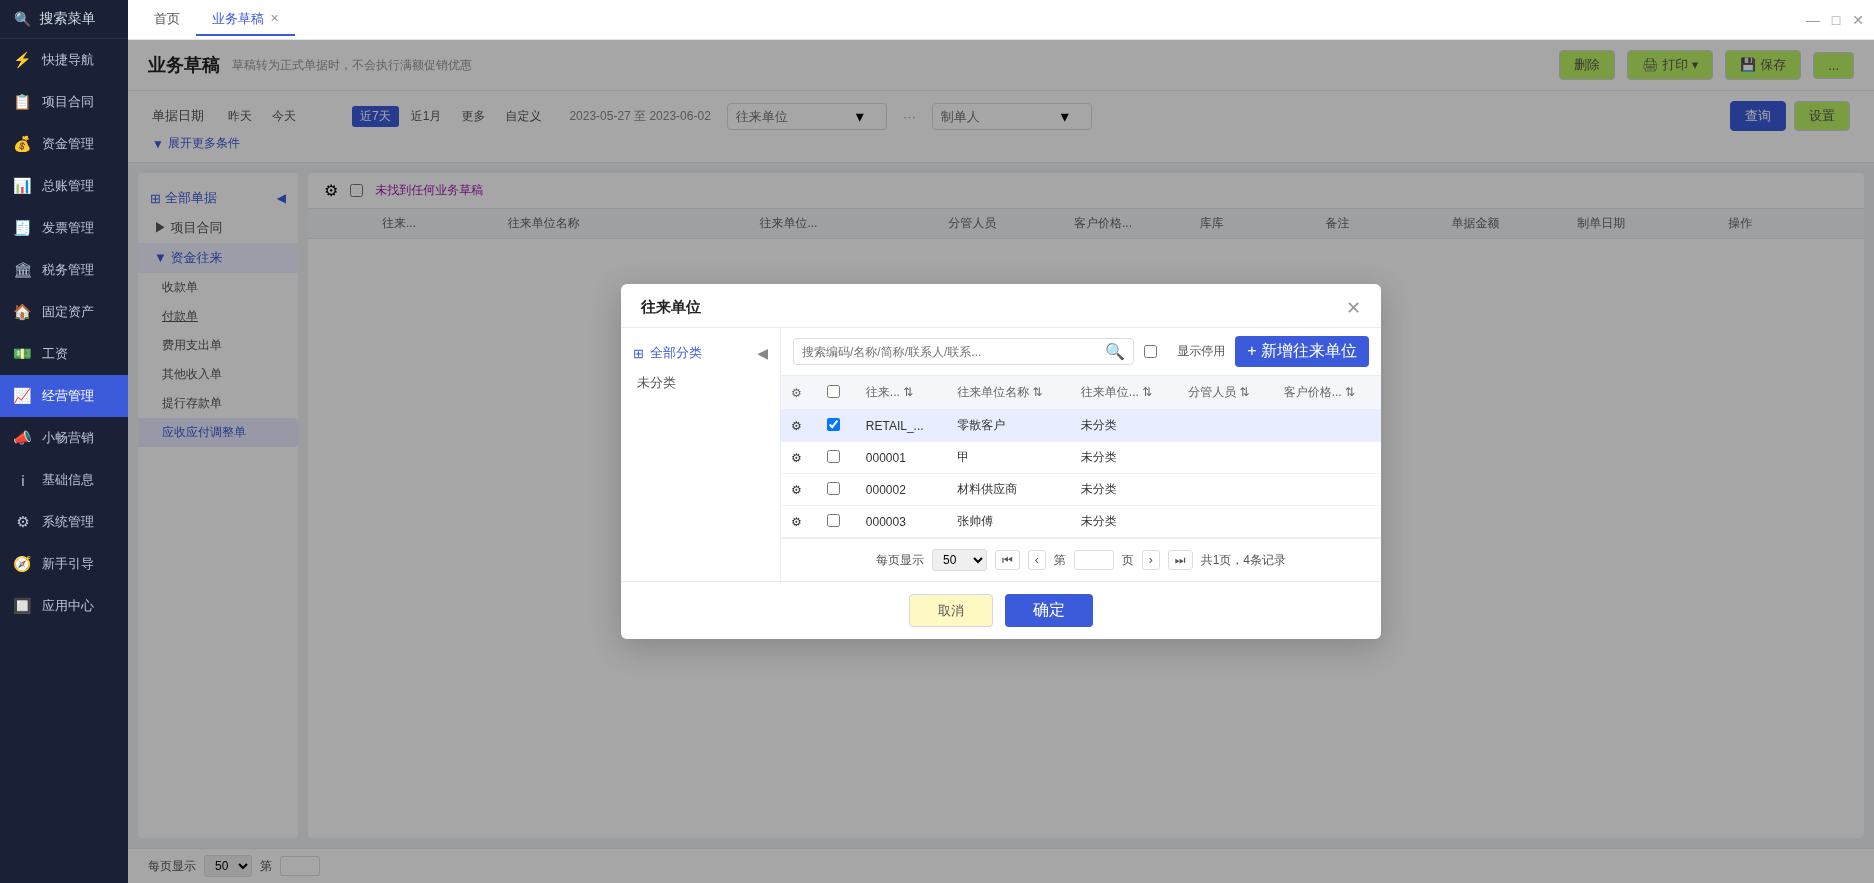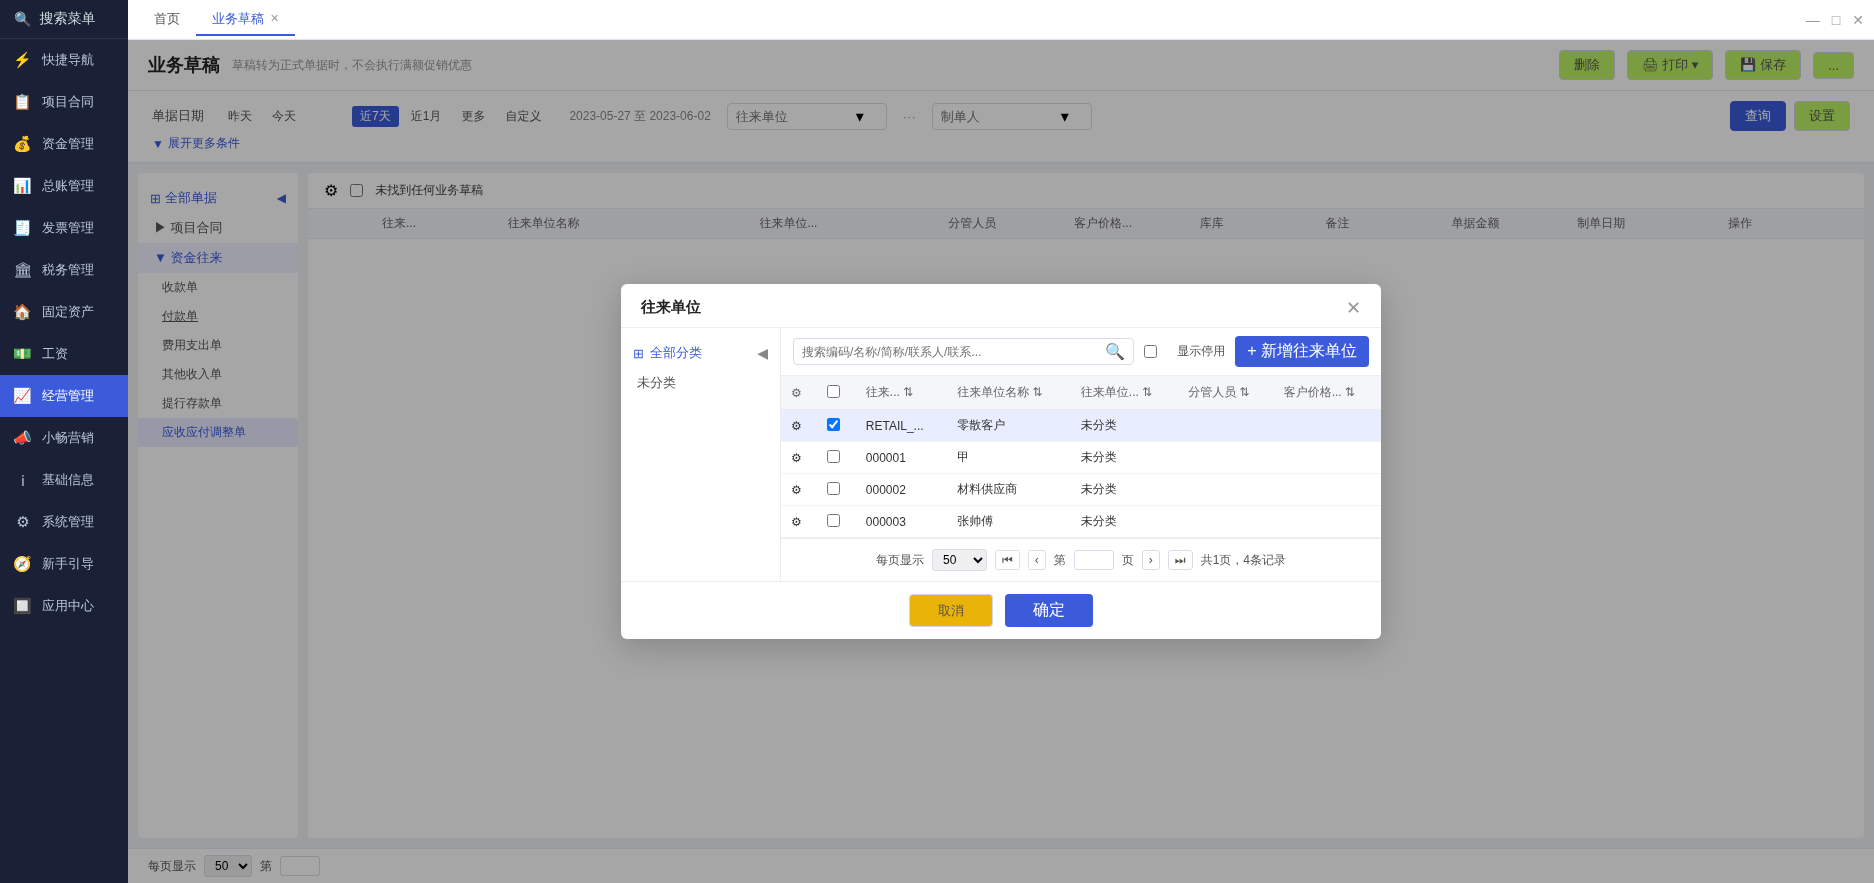--- a/index.html
+++ b/index.html
@@ -243,21 +243,21 @@
 
     
     .dialog-footer {
       display: flex;
       justify-content: center;
       padding: 12px 20px;
       gap: 12px;
       border-top: 1px solid #eaecf2;
       flex-shrink: 0;
     }
-    .btn-cancel { padding: 6px 28px; border-radius: 4px; border: 1px solid #d0d5e8; background: #eab308; color: #555; cursor: pointer; font-size: 13px; }
+    .btn-cancel { padding: 6px 28px; border-radius: 4px; border: 1px solid #d0d5e8; background: #fef9c3; color: #555; cursor: pointer; font-size: 13px; }
     .btn-confirm { padding: 6px 28px; border-radius: 4px; border: none; background: #3b5bdb; color: #fff; cursor: pointer; font-size: 16px; }
 
     .table-wrap { flex: 1; overflow: auto; }
 
     
     .table-wrap::-webkit-scrollbar { height: 6px; width: 6px; }
     .table-wrap::-webkit-scrollbar-thumb { background: #ccc; border-radius: 3px; }
   </style>
 </head>
 <body>
@@ -415,21 +415,21 @@
         <div style="padding:6px 24px;font-size:12px;color:#555;cursor:pointer;">费用支出单</div>
         <div style="padding:6px 24px;font-size:12px;color:#555;cursor:pointer;">其他收入单</div>
         <div style="padding:6px 24px;font-size:12px;color:#555;cursor:pointer;">提行存款单</div>
         <div style="padding:6px 24px;font-size:12px;color:#3b5bdb;background:#e8edff;cursor:pointer;border-radius:0 4px 4px 0;">应收应付调整单</div>
       </div>
 
       <div class="table-area" style="margin:0;">
         <div class="table-toolbar">
           <span>⚙</span>
           <input type="checkbox" style="">
-          <span style="font-size:12px;color:#404040;">未找到任何业务草稿</span>
+          <span style="font-size:12px;color:#a21caf;">未找到任何业务草稿</span>
         </div>
         <div style="display:flex;padding:6px 10px;background:#f5f6fa;font-size:12px;color:#666;border-bottom:1px solid #eaecf2;">
           <span style="width:32px;"></span>
           <span style="width:32px;"></span>
           <span style="flex:1;">往来...</span>
           <span style="flex:2;">往来单位名称</span>
           <span style="flex:1.5;">往来单位...</span>
           <span style="flex:1;">分管人员</span>
           <span style="flex:1;">客户价格...</span>
           <span style="flex:1;">库库</span>

